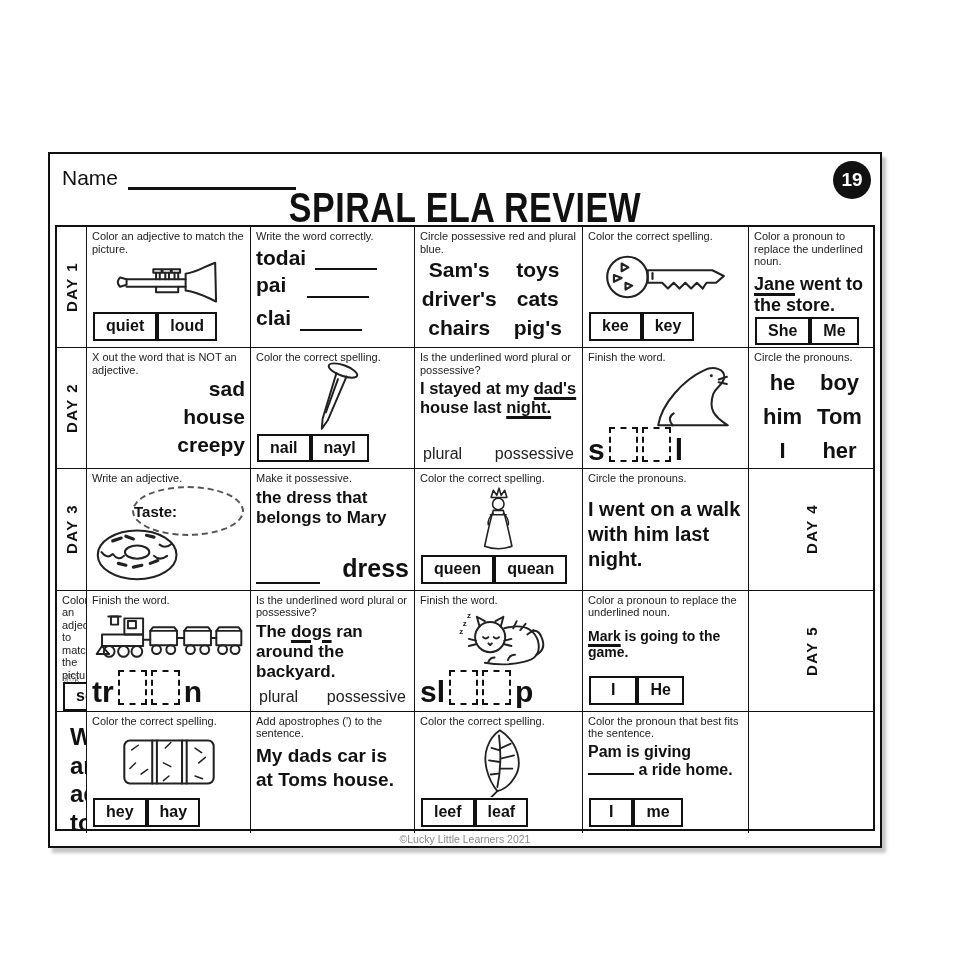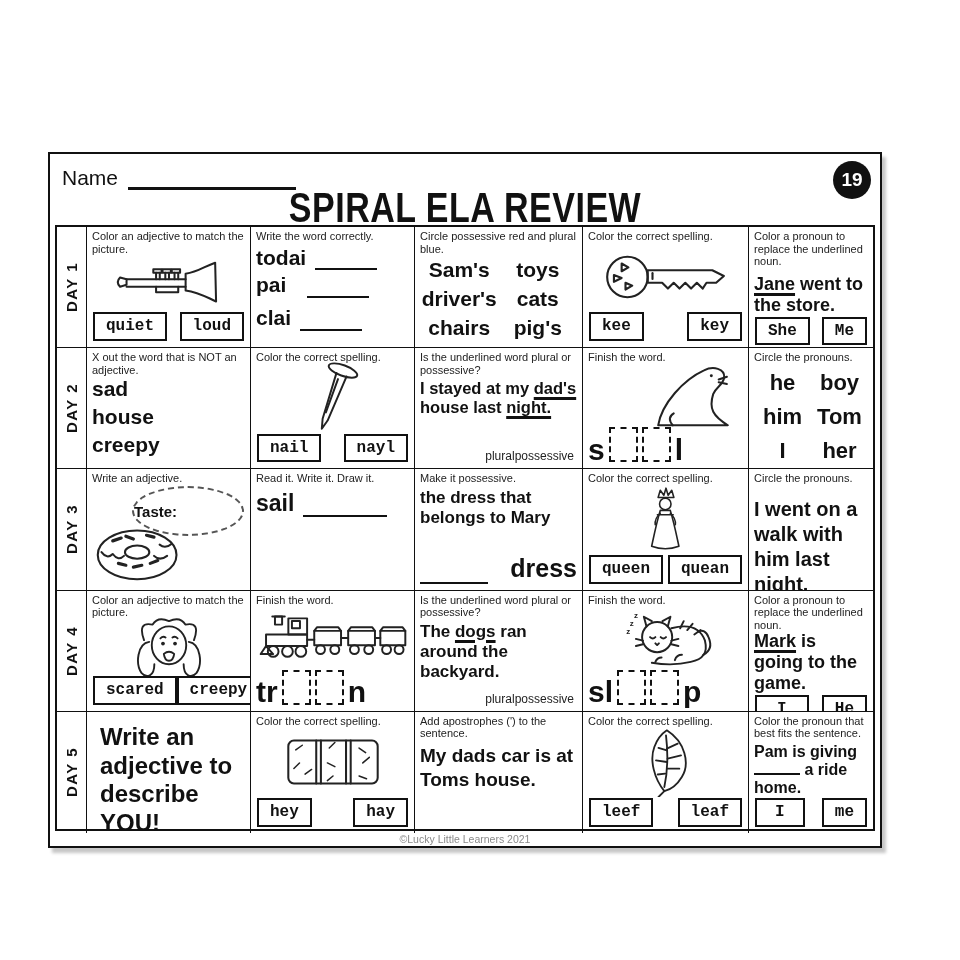--- a/index.html
+++ b/index.html
@@ -23,31 +23,31 @@
   .cell { position:relative; border-right:1.8px solid #111; border-bottom:1.8px solid #111;
           padding:3px 5px; display:flex; flex-direction:column; overflow:hidden; }
   .grid > :nth-child(6n) { border-right:none; }
   .grid > :nth-child(n+25) { border-bottom:none; }
   .daycell { align-items:center; justify-content:center; padding:0; }
   .day { writing-mode:vertical-rl; transform:rotate(180deg); font-weight:800; font-size:15px; letter-spacing:1.5px; }
   
   .prompt { font-size:11px; line-height:1.14; color:#222; }
   .big { font-weight:800; line-height:1.18; }
   .u { text-decoration:underline; text-decoration-thickness:2.5px; text-underline-offset:3px; }
-  .opts { margin-top:auto; display:flex; justify-content:space-between; align-items:flex-end; padding:1px 1px 3px;font-family:Liberation Mono, monospace; }
+  .opts { margin-top:auto; display:flex; align-items:flex-end; padding:1px 1px 3px; }
   .opt { border:2.5px solid #111; padding:0 11px; font-weight:800; font-size:16px; line-height:1.55; background:#fff; }
   .imgwrap { flex:1; display:flex; align-items:center; justify-content:center; min-height:0; }
   .imgwrap.right { justify-content:flex-end; padding-right:4px; }
   svg { stroke:#222; fill:none; stroke-width:2.2; stroke-linecap:round; stroke-linejoin:round; }
   .wordrow { display:flex; align-items:flex-end; gap:9px; margin-top:3px; }
   .wline { display:inline-block; border-bottom:2.5px solid #111; height:14px; }
   .twocol { display:grid; grid-template-columns:1fr 1fr; row-gap:3px; margin-top:3px;
             font-weight:800; font-size:20px; align-items:baseline; justify-items:center; }
-  .stack { display:flex; flex-direction:column; align-items:flex-start; gap:1px; font-weight:800; font-size:21px; margin-top:1px; }
-  .choices { margin-top:auto; display:flex; justify-content:flex-end; padding:0 3px 2px; font-size:12px; color:#222; }
+  .stack { display:flex; flex-direction:column; align-items:flex-end; gap:1px; font-weight:800; font-size:21px; margin-top:1px; }
+  .choices { margin-top:auto; display:flex; justify-content:space-between; padding:0 3px 2px; font-size:16px; color:#222; }
   .fin { margin-top:auto; display:flex; align-items:flex-end; gap:4px; padding-bottom:3px; }
   .finl { font-weight:800; font-size:30px; line-height:.85; }
   .dbox { width:29px; height:35px; border:2.6px dashed #111; background:#fff; }
   .taste-oval { position:absolute; top:17px; right:6px; width:112px; height:50px; border:2px dashed #555;
                 border-radius:50%; display:flex; align-items:center; justify-content:flex-start;
                 font-weight:800; font-size:15px; }
   .donut-pos { position:absolute; left:4px; bottom:2px; }
   .sent { font-weight:800; margin-top:3px; }
   .zs { font-family:"Liberation Sans",sans-serif; font-size:9px; font-weight:700; fill:#222; stroke:none; }
 </style>
@@ -226,28 +226,20 @@
         <svg viewBox="0 0 100 64" width="96" height="60">
           <ellipse cx="48" cy="33" rx="42" ry="26"></ellipse>
           <ellipse cx="48" cy="30" rx="13" ry="7"></ellipse>
           <path d="M10,30 q6,8 12,2 q6,8 12,2"></path>
           <path d="M66,34 q6,6 14,0 M72,22 q6,5 13,-1"></path>
           <path d="M22,18 l9,-3 M36,13 l8,3 M58,12 l8,2 M28,42 l8,2 M44,46 l9,-2 M62,42 l8,-3" stroke-width="3.4"></path>
         </svg>
       </div>
     </div>
 
-    <div class="cell">
-      <div class="prompt">Read it. Write it. Draw it.</div>
-      <div class="wordrow" style="margin-top:5px">
-          <span class="big" style="font-size:23px">sail</span>
-          <span class="wline" style="width:84px"></span>
-        </div>
-      <div style="flex:1"></div>
-    </div>
 
     <div class="cell">
       <div class="prompt">Make it possessive.</div>
       <div class="sent" style="font-size:17px">the dress that belongs to Mary</div>
       <div class="fin" style="gap:22px">
         <span class="wline" style="width:80px"></span>
         <span class="big" style="font-size:25px">dress</span>
       </div>
     </div>
 
@@ -365,21 +357,21 @@
       <div class="fin">
         <span class="finl">sl</span>
         <span class="dbox"></span>
         <span class="dbox"></span>
         <span class="finl">p</span>
       </div>
     </div>
 
     <div class="cell">
       <div class="prompt">Color a pronoun to replace the underlined noun.</div>
-      <div class="sent" style="font-size:18px; margin-top:0"><span class="u">Mark</span><span> is going to the game.</span></div>
+      <div class="sent" style="font-size:14px; margin-top:9px"><span class="u">Mark</span><span> is going to the game.</span></div>
       <div class="opts">
         <span class="opt" style="padding:0 20px">I</span>
         <span class="opt">He</span>
       </div>
     </div>
 
     <div class="cell daycell">
       <span class="day">DAY 5</span>
     </div>
 

